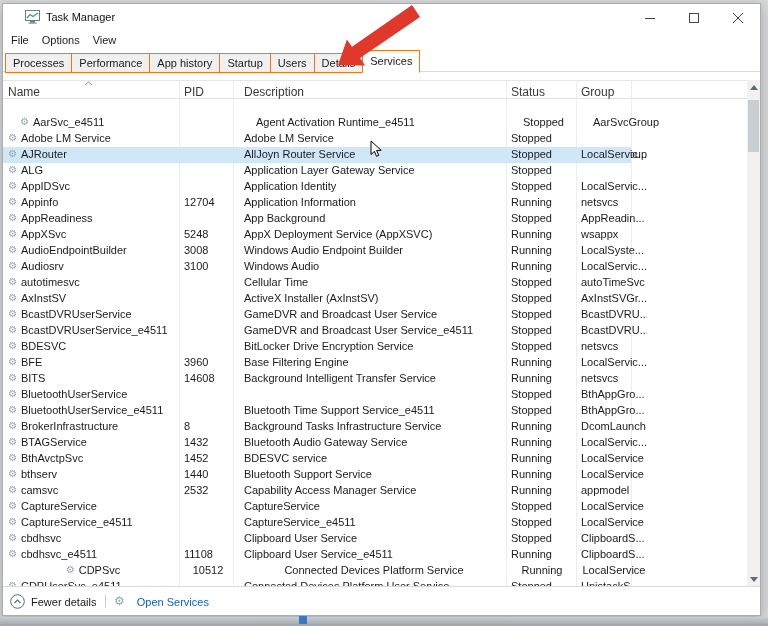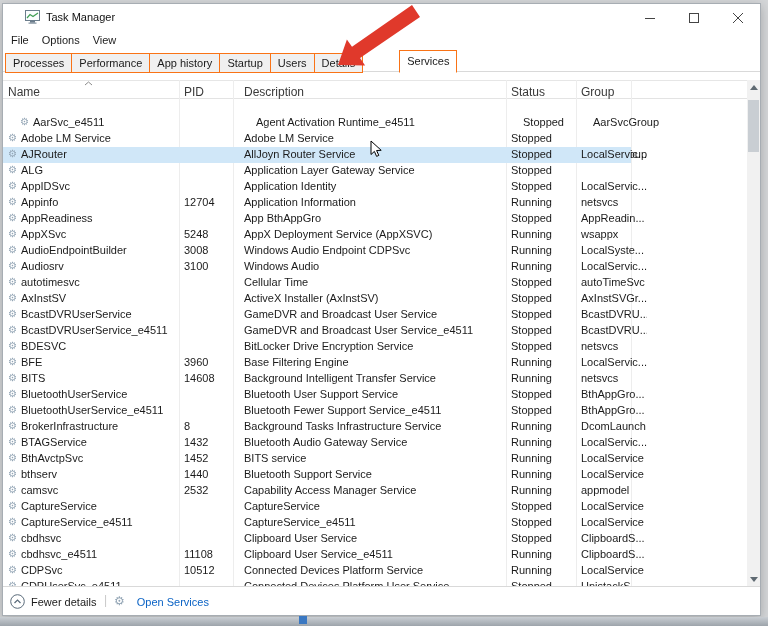--- a/index.html
+++ b/index.html
@@ -26,21 +26,21 @@
 
   
   .menubar{position:absolute;left:6px;top:29px;height:17px;font-size:11px;color:#1b1b1b;white-space:nowrap;}
   .menu-item{display:inline-block;margin-right:9px;padding:1px 2px;}
 
   
   .tabbar{position:absolute;left:0;right:0;top:46px;height:22px;background:#fff;
     border-bottom:1px solid #d9d9d9;box-sizing:border-box;padding-left:2px;white-space:nowrap;}
   .tab{display:inline-block;height:18px;line-height:18px;padding:0 7px;font-size:11px;color:#1b1b1b;
     background:#f0f0f0;border:1px solid #f97316;margin-right:-1px;position:relative;vertical-align:bottom;margin-top:2px;}
-  .tab.active{background:#fff;height:21px;line-height:20px;margin-top:0;border-bottom:1px solid #fff;z-index:3;margin-left:37px;}
+  .tab.active{background:#fff;height:21px;line-height:20px;margin-top:0;border-bottom:1px solid #fff;z-index:3;}
 
   
   .theader{position:absolute;left:0;top:76px;right:13px;height:19px;background:#fff;
     border-top:1px solid #e6e6e6;border-bottom:1px solid #e3e3e3;box-sizing:border-box;}
   .hcell{position:absolute;top:4px;font-size:12px;color:#3a3a3a;white-space:nowrap;}
   .sort-caret{position:absolute;left:81px;top:0px;}
 
   
   .c0{left:5px;width:170px;}
   .c1{left:181px;width:48px;}
@@ -180,35 +180,35 @@
       <div class="row" style="top: 96px;">
         <span class="cell c0"><span class="gear">⚙</span><span>Appinfo</span></span>
         <span class="cell c1">12704</span>
         <span class="cell c2">Application Information</span>
         <span class="cell c3">Running</span>
         <span class="cell c4">netsvcs</span>
       </div>
       <div class="row" style="top: 112px;">
         <span class="cell c0"><span class="gear">⚙</span><span>AppReadiness</span></span>
         <span class="cell c1"></span>
-        <span class="cell c2">App BthAppGro</span>
+        <span class="cell c2">App Background</span>
         <span class="cell c3">Stopped</span>
         <span class="cell c4">AppReadin...</span>
       </div>
       <div class="row" style="top: 128px;">
         <span class="cell c0"><span class="gear">⚙</span><span>AppXSvc</span></span>
         <span class="cell c1">5248</span>
         <span class="cell c2">AppX Deployment Service (AppXSVC)</span>
         <span class="cell c3">Running</span>
         <span class="cell c4">wsappx</span>
       </div>
       <div class="row" style="top: 144px;">
         <span class="cell c0"><span class="gear">⚙</span><span>AudioEndpointBuilder</span></span>
         <span class="cell c1">3008</span>
-        <span class="cell c2">Windows Audio Endpoint CDPSvc</span>
+        <span class="cell c2">Windows Audio Endpoint Builder</span>
         <span class="cell c3">Running</span>
         <span class="cell c4">LocalSyste...</span>
       </div>
       <div class="row" style="top: 160px;">
         <span class="cell c0"><span class="gear">⚙</span><span>Audiosrv</span></span>
         <span class="cell c1">3100</span>
         <span class="cell c2">Windows Audio</span>
         <span class="cell c3">Running</span>
         <span class="cell c4">LocalServic...</span>
       </div>
@@ -257,49 +257,48 @@
       <div class="row" style="top: 272px;">
         <span class="cell c0"><span class="gear">⚙</span><span>BITS</span></span>
         <span class="cell c1">14608</span>
         <span class="cell c2">Background Intelligent Transfer Service</span>
         <span class="cell c3">Running</span>
         <span class="cell c4">netsvcs</span>
       </div>
       <div class="row" style="top: 288px; padding-left: 24px;">
         <span class="cell c0"><span class="gear">⚙</span><span>BluetoothUserService</span></span>
         <span class="cell c1"></span>
-        <span class="cell c2">Bluetooth User Support Service</span>
         <span class="cell c3">Stopped</span>
         <span class="cell c4">BthAppGro...</span>
       </div>
       <div class="row" style="top: 304px;">
         <span class="cell c0"><span class="gear">⚙</span><span>BluetoothUserService_e4511</span></span>
         <span class="cell c1"></span>
-        <span class="cell c2">Bluetooth Fewer Support Service_e4511</span>
+        <span class="cell c2">Bluetooth Time Support Service_e4511</span>
         <span class="cell c3">Stopped</span>
         <span class="cell c4">BthAppGro...</span>
       </div>
       <div class="row" style="top: 320px; padding-left: 47px;">
         <span class="cell c0"><span class="gear">⚙</span><span>BrokerInfrastructure</span></span>
         <span class="cell c1">8</span>
         <span class="cell c2">Background Tasks Infrastructure Service</span>
         <span class="cell c3">Running</span>
         <span class="cell c4">DcomLaunch</span>
       </div>
       <div class="row" style="top: 336px;">
         <span class="cell c0"><span class="gear">⚙</span><span>BTAGService</span></span>
         <span class="cell c1">1432</span>
         <span class="cell c2">Bluetooth Audio Gateway Service</span>
         <span class="cell c3">Running</span>
         <span class="cell c4">LocalServic...</span>
       </div>
       <div class="row" style="top: 352px;">
         <span class="cell c0"><span class="gear">⚙</span><span>BthAvctpSvc</span></span>
         <span class="cell c1">1452</span>
-        <span class="cell c2">BITS service</span>
+        <span class="cell c2">BDESVC service</span>
         <span class="cell c3">Running</span>
         <span class="cell c4">LocalService</span>
       </div>
       <div class="row" style="top: 368px;">
         <span class="cell c0"><span class="gear">⚙</span><span>bthserv</span></span>
         <span class="cell c1">1440</span>
         <span class="cell c2">Bluetooth Support Service</span>
         <span class="cell c3">Running</span>
         <span class="cell c4">LocalService</span>
       </div>
@@ -331,21 +330,21 @@
         <span class="cell c3">Stopped</span>
         <span class="cell c4">ClipboardS...</span>
       </div>
       <div class="row" style="top: 448px;">
         <span class="cell c0"><span class="gear">⚙</span><span>cbdhsvc_e4511</span></span>
         <span class="cell c1">11108</span>
         <span class="cell c2">Clipboard User Service_e4511</span>
         <span class="cell c3">Running</span>
         <span class="cell c4">ClipboardS...</span>
       </div>
-      <div class="row" style="top: 464px;">
+      <div class="row" style="top: 464px; text-align: center;">
         <span class="cell c0"><span class="gear">⚙</span><span>CDPSvc</span></span>
         <span class="cell c1">10512</span>
         <span class="cell c2">Connected Devices Platform Service</span>
         <span class="cell c3">Running</span>
         <span class="cell c4">LocalService</span>
       </div>
       <div class="row" style="top: 480px;">
         <span class="cell c0"><span class="gear">⚙</span><span>CDPUserSvc_e4511</span></span>
         <span class="cell c1"></span>
         <span class="cell c2">Connected Devices Platform User Service</span>

